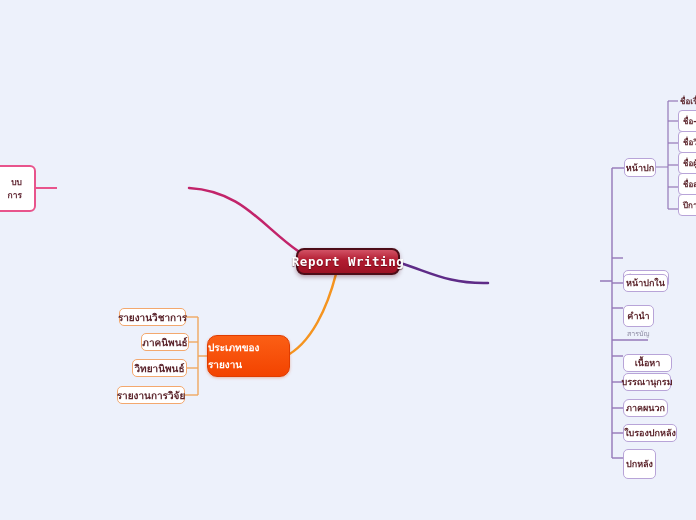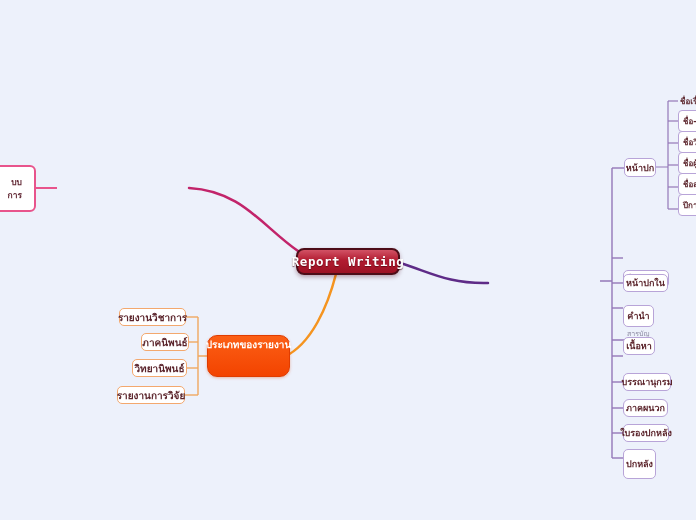--- a/index.html
+++ b/index.html
@@ -28,21 +28,21 @@
   
   .cutnode{background:#ffffff;border:2px solid #e8548c;border-radius:6px;
         color:#5f2430;font-weight:bold;font-size:8.5px;
         flex-direction:column;align-items:flex-end;justify-content:center;
         padding-right:12px;line-height:13px;}
 
   
   .orangenode{background:linear-gradient(#fb5f15,#f34300);
         border:1px solid #e03c00;border-radius:10px;
         color:#fff;font-weight:bold;font-size:10px;
-        flex-direction:row;align-items:flex-start;justify-content:center;
+        flex-direction:column;align-items:flex-start;justify-content:center;
         line-height:17px;
         box-shadow:0 1px 3px rgba(220,70,0,.35);}
   .leaf-o{background:#fff;border:1.5px solid #f3a86e;border-radius:5px;
         color:#5b242b;font-weight:bold;font-size:10px;}
 
   
   .purplenode{background:linear-gradient(#a055c5,#5d1e84);
         border:2px solid #43125f;border-radius:8px;
         color:#fff;font-weight:bold;font-size:9.5px;
         text-shadow:0 1px 1px rgba(30,0,50,.5);
@@ -119,24 +119,24 @@
   <div class="node leaf-o" style="left:141px;top:333px;width:48px;height:18px;">ภาคนิพนธ์</div>
   <div class="node leaf-o" style="left:132px;top:359px;width:55px;height:18px;">วิทยานิพนธ์</div>
   <div class="node leaf-o" style="left:117px;top:386px;width:68px;height:18px;">รายงานการวิจัย</div>
 
 
   <div class="node leaf-p" style="left:624px;top:158px;width:32px;height:19px;">หน้าปก</div>
   <div class="node leaf-p" style="left:623px;top:249px;width:46px;height:18px;margin-top:21px;">ใบรองปก</div>
   <div class="node leaf-p" style="left:623px;top:274px;width:45px;height:18px;">หน้าปกใน</div>
   <div class="node leaf-p" style="left:623px;top:305px;width:31px;height:22px;">คำนำ</div>
   <div class="textonly" style="left:627px;top:328px;">สารบัญ</div>
-  <div class="node leaf-p" style="left:623px;top:337px;width:32px;height:18px;">เนื้อหา</div>
+  <div class="node leaf-p" style="left:623px;top:354px;width:49px;height:18px;">เนื้อหา</div>
   <div class="node leaf-p" style="left:623px;top:373px;width:48px;height:18px;">บรรณานุกรม</div>
   <div class="node leaf-p" style="left:623px;top:399px;width:45px;height:18px;border-radius:6px;">ภาคผนวก</div>
-  <div class="node leaf-p" style="left:623px;top:424px;width:46px;height:18px;">ใบรองปกหลัง</div>
+  <div class="node leaf-p" style="left:623px;top:424px;width:54px;height:18px;">ใบรองปกหลัง</div>
   <div class="node leaf-p" style="left:623px;top:449px;width:33px;height:30px;">ปกหลัง</div>
 
   <div class="covertext" style="left:680px;top:95px;">ชื่อเรื่อง</div>
   <div class="node leaf-p leaf-cover" style="left:678px;top:110px;width:46px;height:22px;border-radius:4px;font-size:8px;">ชื่อ-สกุล</div>
   <div class="node leaf-p leaf-cover" style="left:678px;top:131px;width:46px;height:22px;border-radius:4px;font-size:8px;">ชื่อวิชา</div>
   <div class="node leaf-p leaf-cover" style="left:678px;top:152px;width:46px;height:22px;border-radius:4px;font-size:8px;">ชื่อผู้สอน</div>
   <div class="node leaf-p leaf-cover" style="left:678px;top:173px;width:46px;height:22px;border-radius:4px;font-size:8px;">ชื่อสถานศึกษา</div>
   <div class="node leaf-p leaf-cover" style="left:678px;top:194px;width:46px;height:22px;border-radius:4px;font-size:8px;">ปีการศึกษา</div>
 
 </div>

